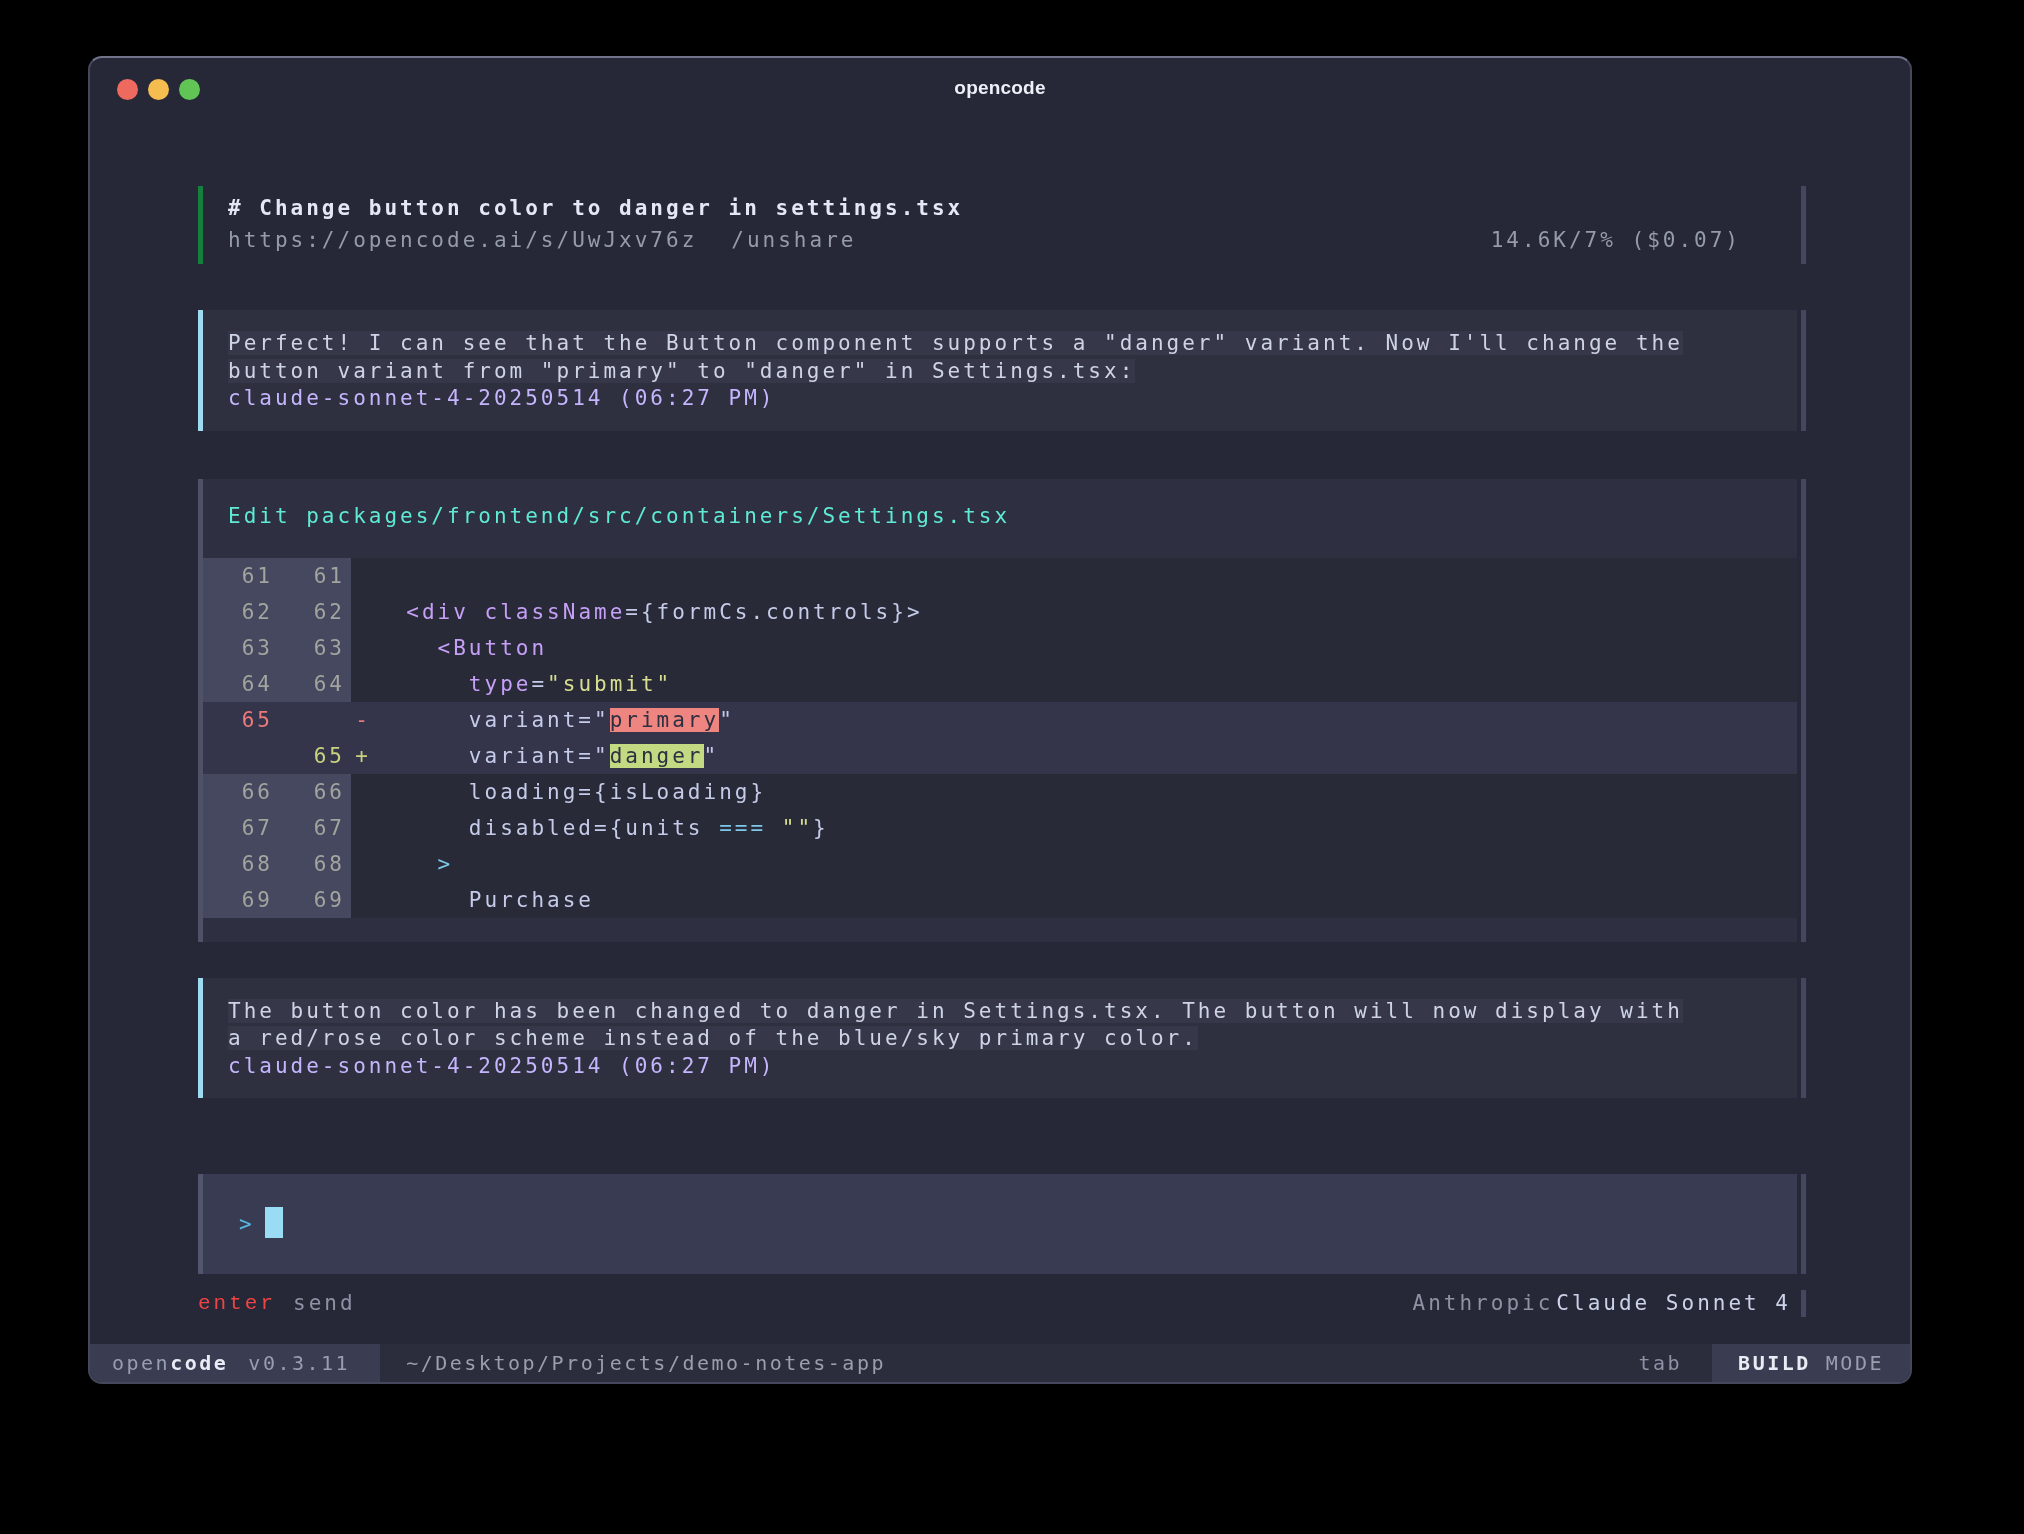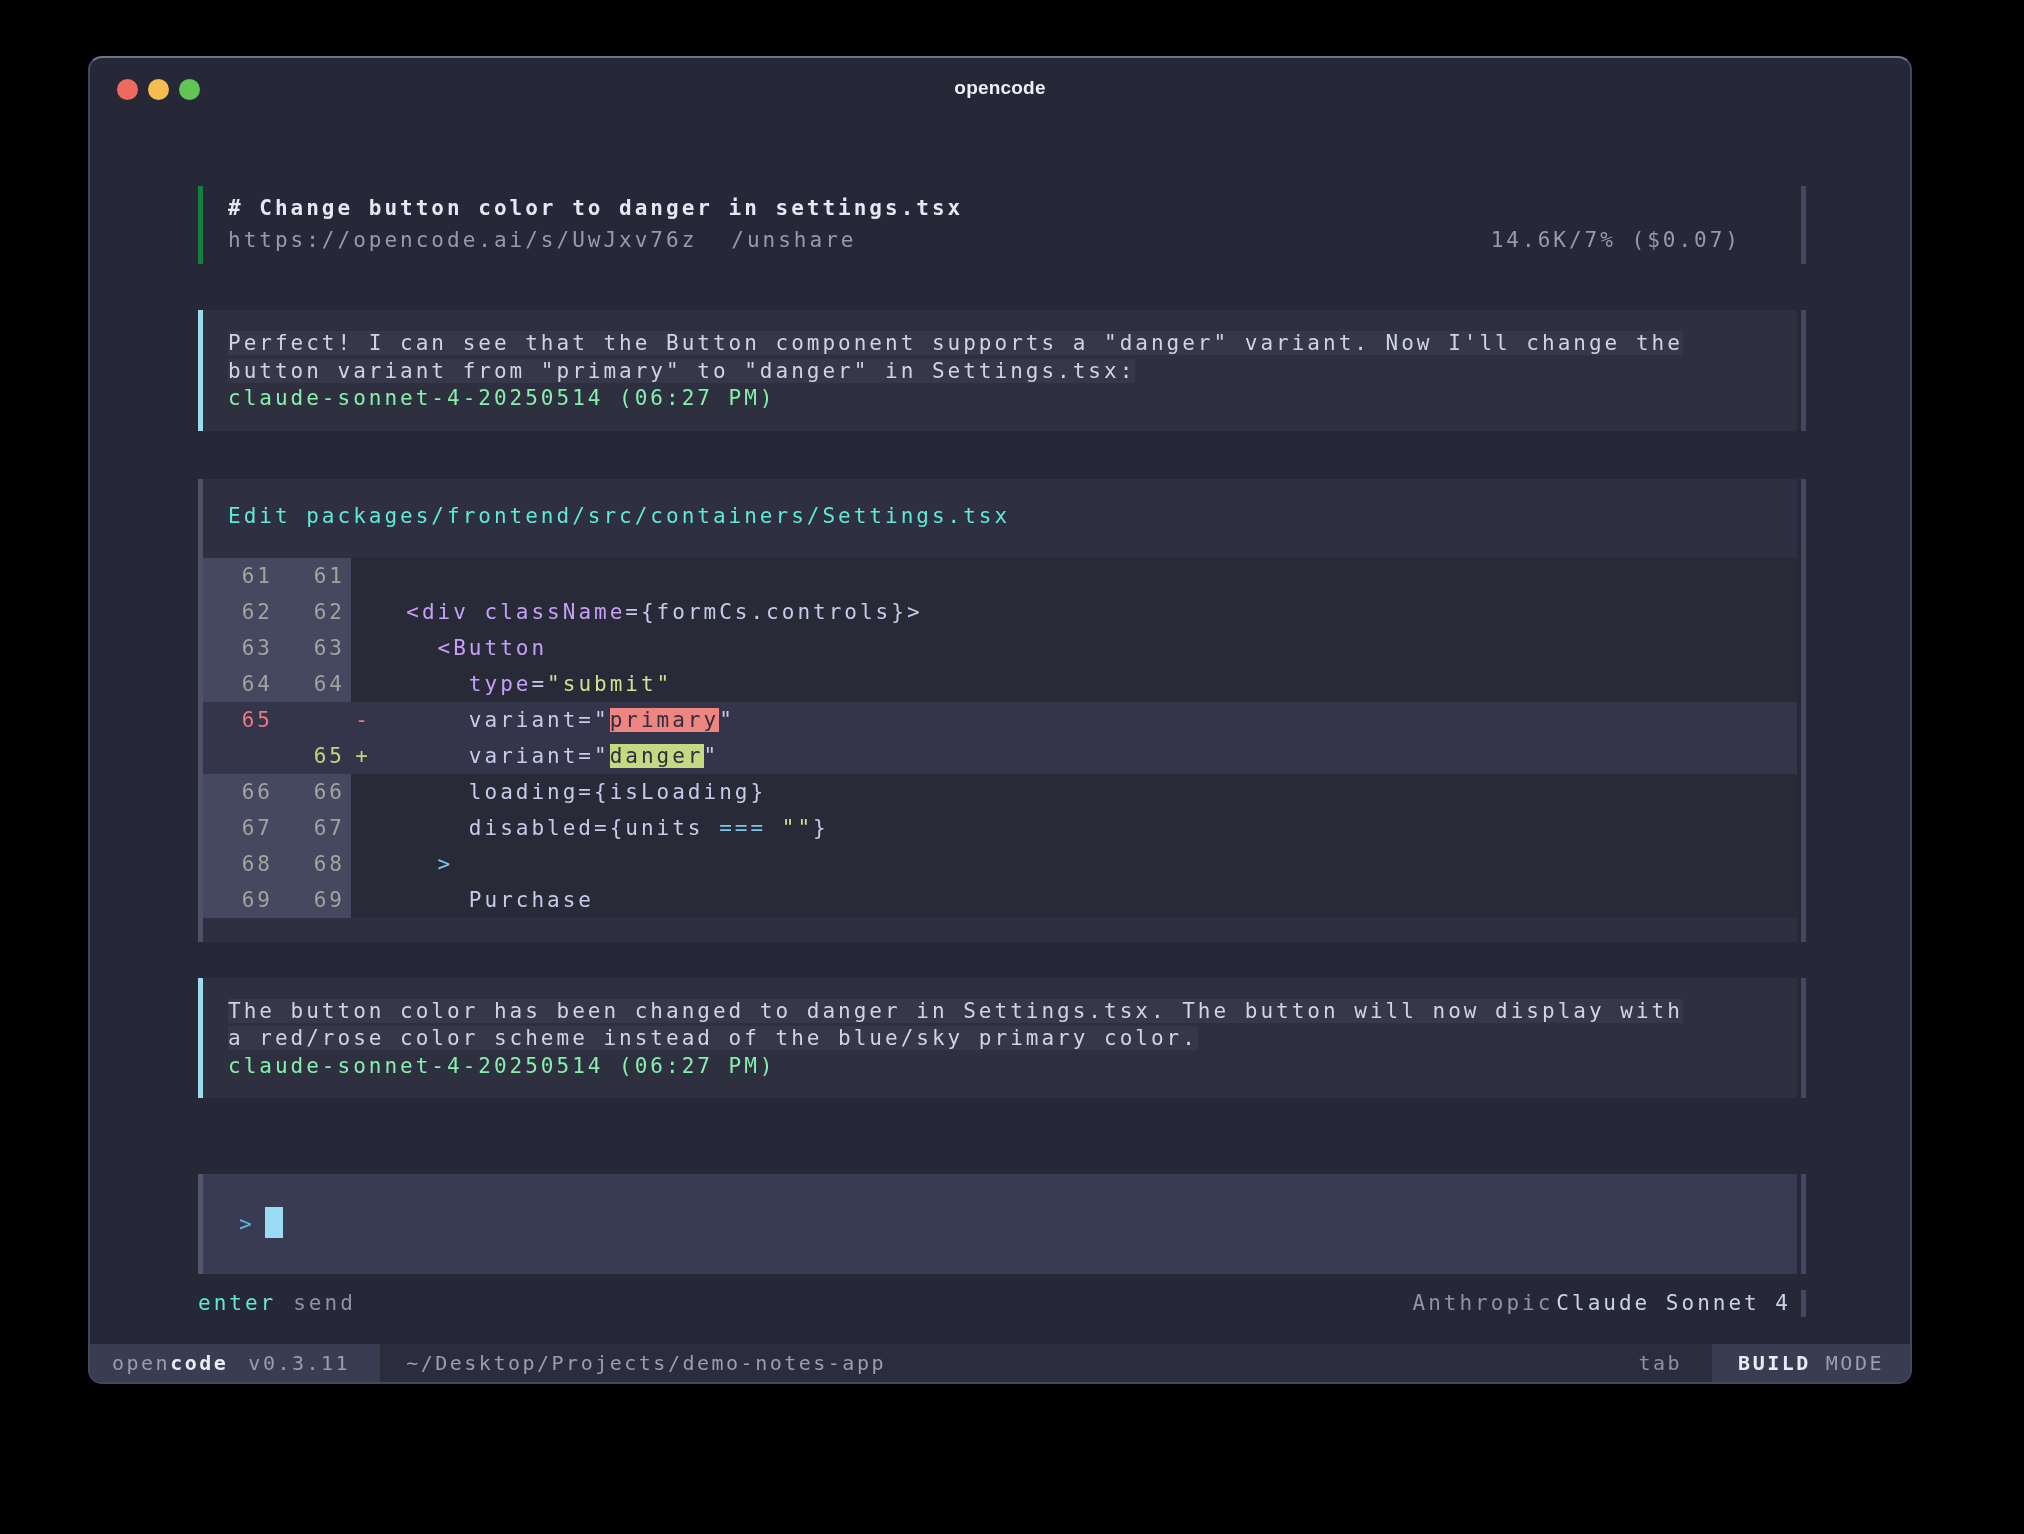--- a/index.html
+++ b/index.html
@@ -41,21 +41,21 @@
   .h-title{font-weight:700;color:#e4e8f4;line-height:32px;}
   .h-row{display:flex;line-height:32px;color:#959bab;}
   .h-unshare{margin-left:34px;}
   .h-stats{margin-left:auto;padding-right:28px;}
   
   .msg{
     border-left:5px solid #9fdbf0;background:#2e2f3f;
     padding:20px 90px 18px 25px;line-height:27.5px;color:#ced4e6;
   }
   .msg .hl{background:#363749;box-decoration-break:clone;}
-  .msg-model{color:#86efac;}
+  .msg-model{color:#c4b5fd;}
   .m1{margin-top:46px;}
   .m2{margin-top:36px;}
   
   .edit-panel{
     margin-top:48px;border-left:5px solid #4f5166;background:#2e2f40;
     padding:24px 0 24px 0;
   }
   .edit-title{margin-left:25px;color:#5eead4;line-height:27px;margin-bottom:28px;}
   .drow{display:flex;height:36px;line-height:36px;background:#282a38;}
   .drow.changed{background:#34354b;}
@@ -75,21 +75,21 @@
   
   .input-box{
     margin-top:76px;border-left:5px solid #53556c;background:#393b53;
     height:100px;padding:33px 0 0 36px;
   }
   .prompt{color:#58b8e2;}
   .cursor{display:inline-block;width:18px;height:31px;background:#9adcf4;
     vertical-align:-7px;margin-left:10px;}
   
   .hints{margin-top:16px;display:flex;line-height:27px;padding-right:6px;}
-  .hint-key{color:#5eead4;}
+  .hint-key{color:#ef4444;font-family:Liberation Mono, monospace;}
   .hint-act{color:#8e92a4;margin-left:17px;}
   .hint-provider{margin-left:auto;color:#8e92a4;}
   .hint-model{color:#ccd2e8;margin-left:3px;}
   
   .statusbar{
     margin-top:auto;flex:none;height:38px;background:#2b2d3d;
     display:flex;align-items:stretch;font-size:20px;letter-spacing:2.5px;
   }
   .sb-seg{background:#3a3c52;display:flex;align-items:center;}
   .sb-app{padding:0 30px 0 22px;}

